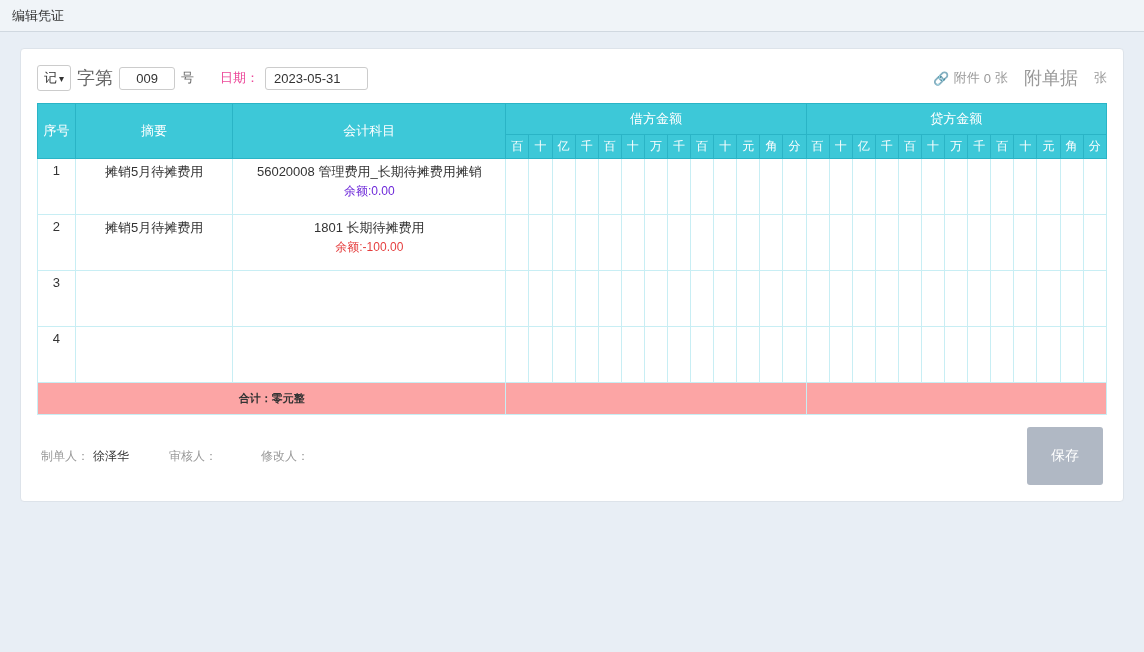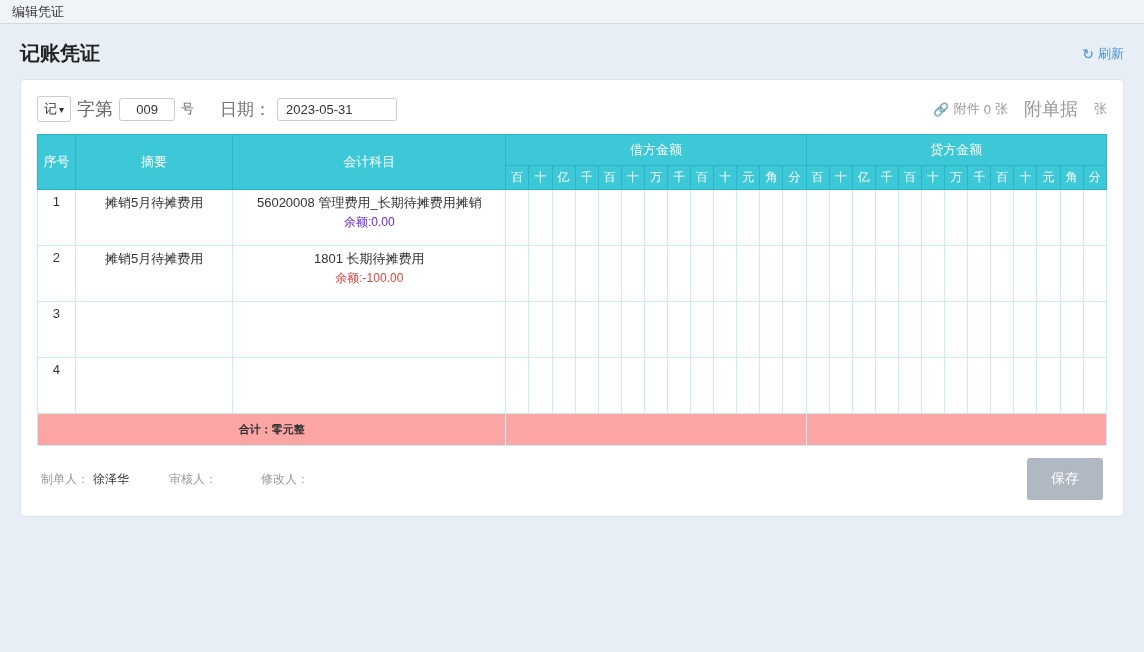--- a/index.html
+++ b/index.html
@@ -10,21 +10,21 @@
       width: 1144px;
       height: 652px;
       overflow: hidden;
     }
     .title-bar {
       background: #f0f4f8;
       border-bottom: 1px solid #d0d8e0;
       padding: 6px 12px;
       font-size: 13px;
       color: #333;
-      height: 24px;
+      height: 32px;
       display: flex;
       align-items: center;
     }
     .main-container {
       background: #e8eef5;
       padding: 16px 20px;
       height: calc(652px - 32px);
       overflow-y: auto;
     }
     .page-header {
@@ -82,29 +82,29 @@
       border: 1px solid #ccc;
       border-radius: 3px;
       padding: 3px 16px;
       font-size: 13px;
       color: #333;
       background: #fff;
       width: 56px;
       text-align: center;
     }
     .hao-label { color: #666; font-size: 13px; }
-    .date-label { color: #737373; font-size: 17px; margin-left: 20px; }
+    .date-label { color: #ec4899; font-size: 13px; margin-left: 20px; }
     .date-input {
       border: 1px solid #ccc;
       border-radius: 3px;
       padding: 3px 8px;
       font-size: 13px;
       color: #333;
       background: #fff;
-      width: 120px;
+      width: 103px;
     }
     .voucher-header-right {
       margin-left: auto;
       display: flex;
       align-items: center;
       gap: 16px;
     }
     .attach-info {
       display: flex;
       align-items: center;
@@ -178,46 +178,39 @@
       font-size: 12px;
       font-family: Liberation Mono, monospace;
     }
     .footer-item span.val { color: #333; }
     .save-btn {
       margin-left: auto;
       background: #b0b8c4;
       color: #fff;
       border: none;
       border-radius: 3px;
-      padding: 12px 24px;
+      padding: 20px 24px;
       font-size: 14px;
       cursor: pointer;
     }
     .chevron-icon { font-size: 10px; }
     .paperclip-icon { color: #aaa; }
     .scrollbar-area {
       position: relative;
       border-radius: 24px;
     }
   </style>
 </head>
 <body>
 
 <div class="title-bar">
   <span>编辑凭证</span>
 </div>
 
 <div class="main-container">
-  <div class="page-header">
-    <h1 class="page-title">记账凭证</h1>
-    <button class="refresh-btn">
-      <span style="font-size:14px;">↻</span>
-      <span>刷新</span>
-    </button>
-  </div>
 
   <div class="card">
 
     <div class="voucher-header">
       <div class="voucher-header-left">
         <div class="ji-dropdown">
           <span>记</span>
           <span class="chevron-icon">▾</span>
         </div>
         <span class="zi-label">字第</span>

